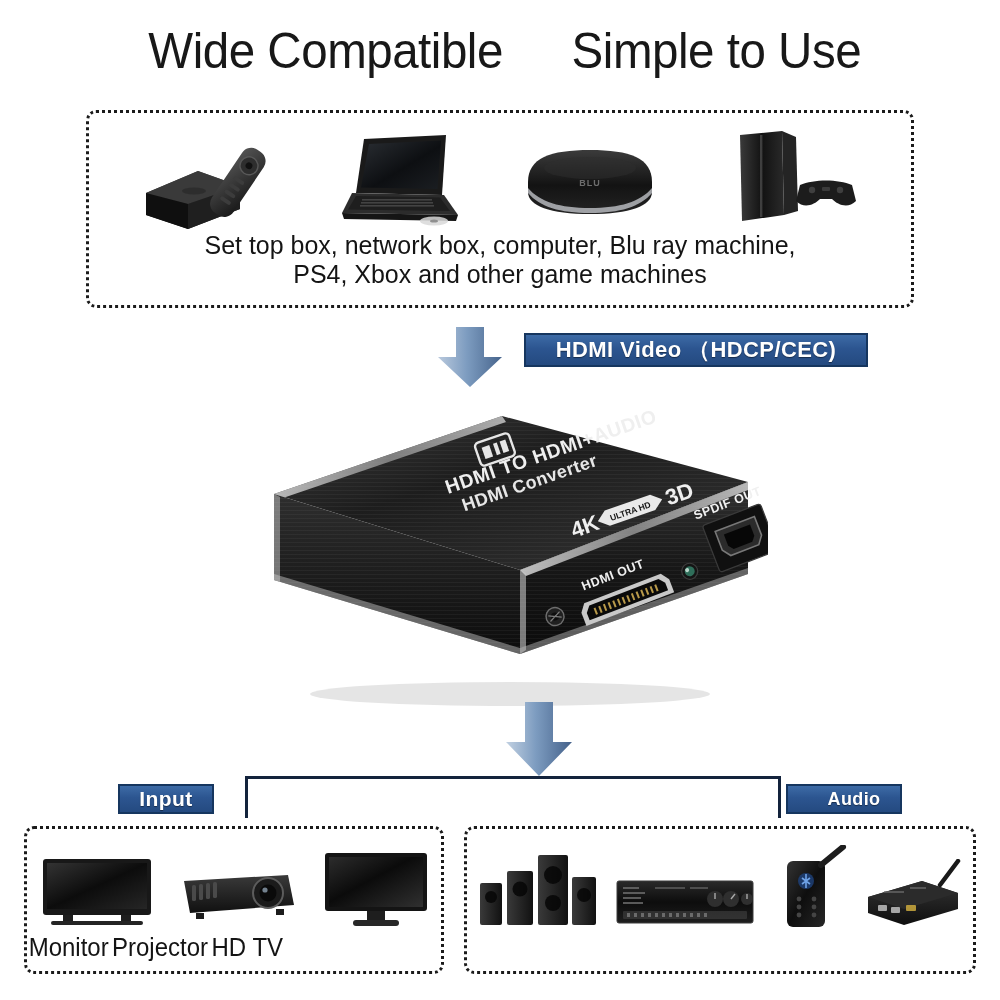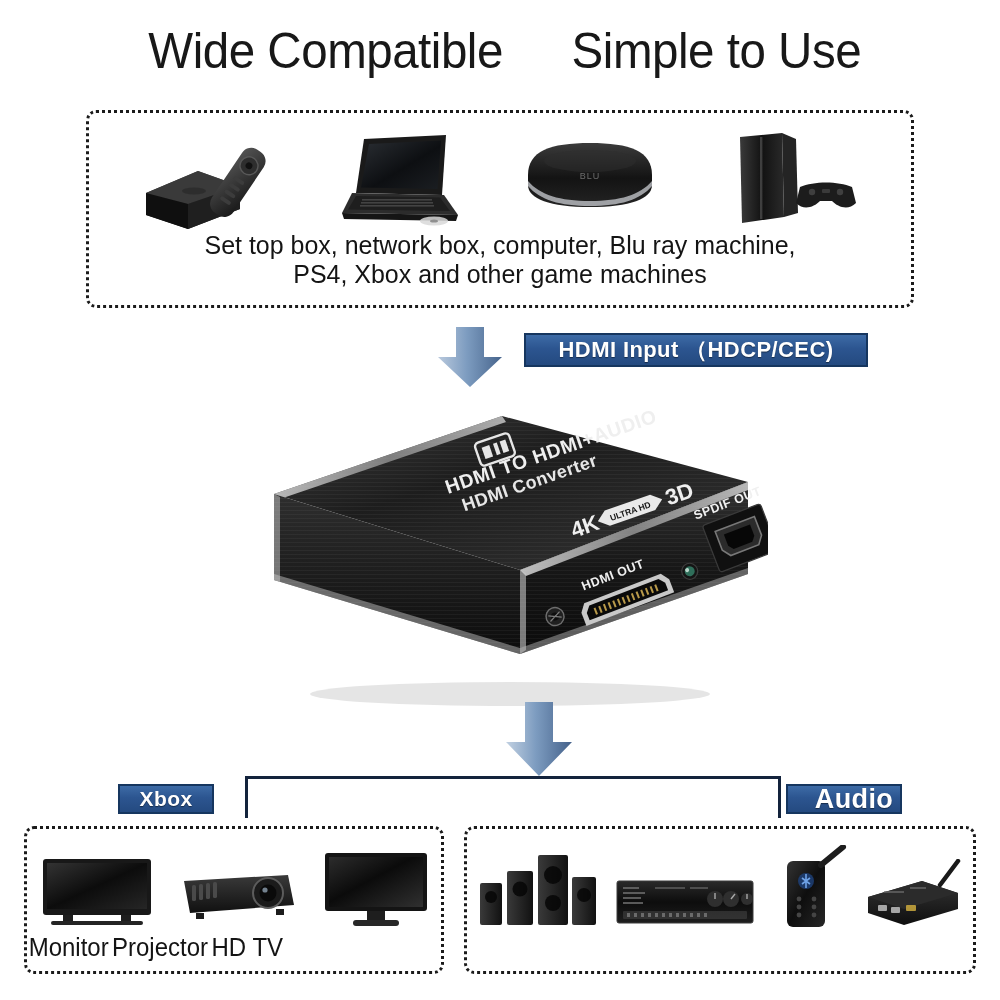--- a/index.html
+++ b/index.html
@@ -38,21 +38,21 @@
   }
   #sources-box{left:86px;top:110px;width:828px;height:198px;}
   #video-box{left:24px;top:826px;width:420px;height:148px;}
   #audio-box{left:464px;top:826px;width:512px;height:148px;}
 
   
   .src-row{
     position:absolute;left:0;top:14px;width:100%;height:104px;
     display:flex;align-items:flex-end;justify-content:center;gap:40px;
   }
-  .src-cell{position:relative;height:100px;display:flex;align-items:flex-start;}
+  .src-cell{position:relative;height:100px;display:flex;align-items:center;font-weight:bold;}
 
   .caption{
     position:absolute;left:0;right:0;top:118px;
     text-align:center;
     font-size:26px;
     line-height:29px;
     color:#141414;
     font-family:"Liberation Sans", sans-serif;
     transform:scaleX(0.96);
   }
@@ -66,21 +66,21 @@
     font-size:22px;
     font-weight:bold;
     letter-spacing:.4px;
     display:flex;align-items:center;justify-content:center;
     box-sizing:border-box;
     text-shadow:0 1px 1px rgba(0,0,0,.45);
     white-space:nowrap;
   }
   #hdmi-input-banner{left:524px;top:333px;width:344px;height:34px;}
   #video-badge{left:118px;top:784px;width:96px;height:30px;font-size:21px;}
-  #audio-badge{left:786px;top:784px;width:116px;height:30px;font-size:27px;padding-left:20px;}
+  #audio-badge{left:786px;top:784px;width:116px;height:30px;font-size:18px;padding-left:20px;}
 
   
   .arrow{position:absolute;}
   #arrow-top{left:432px;top:327px;width:76px;height:62px;}
   #arrow-bottom{left:500px;top:702px;width:78px;height:76px;}
 
   
   #split-bracket{
     position:absolute;left:245px;top:776px;width:536px;height:42px;
     border-top:3px solid #13233c;
@@ -234,21 +234,21 @@
         <linearGradient id="arrA" x1="0" y1="0" x2="1" y2="0">
           <stop offset="0" stop-color="#b9c9dd"></stop>
             <stop offset=".45" stop-color="#7d9cc0"></stop>
             <stop offset="1" stop-color="#46648c"></stop>
         </linearGradient>
       </defs>
       <path d="M24 0 L52 0 L52 30 L70 30 L38 60 L6 30 L24 30 Z" fill="url(#arrA)"></path>
     </svg>
   </div>
 
-  <div class="banner" id="hdmi-input-banner">HDMI Input （HDCP/CEC)</div>
+  <div class="banner" id="hdmi-input-banner">HDMI Video （HDCP/CEC)</div>
 
   <div id="device">
     <svg width="516" height="312" viewBox="0 0 516 312">
       <defs>
         <linearGradient id="topFace" x1="0" y1="0" x2="1" y2="1">
           <stop offset="0" stop-color="#3c3c3c"></stop>
             <stop offset=".4" stop-color="#1d1d1d"></stop>
           <stop offset=".75" stop-color="#2a2a2a"></stop>
             <stop offset="1" stop-color="#131313"></stop>
         </linearGradient>
@@ -378,21 +378,21 @@
             <stop offset=".45" stop-color="#7d9cc0"></stop>
             <stop offset="1" stop-color="#44618a"></stop>
         </linearGradient>
       </defs>
       <path d="M25 0 L53 0 L53 40 L72 40 L39 74 L6 40 L25 40 Z" fill="url(#arrB)"></path>
     </svg>
   </div>
 
   <div id="split-bracket"></div>
 
-  <div class="banner" id="video-badge">Xbox</div>
+  <div class="banner" id="video-badge">Input</div>
   <div class="banner" id="audio-badge">Audio</div>
 
   <div class="dotted" id="video-box">
     <div class="item-row">
 
       <div class="item-art">
         <svg width="120" height="80" viewBox="0 0 120 80">
           <defs>
               <linearGradient id="mon" x1="0" y1="0" x2="1" y2="1">
             <stop offset="0" stop-color="#333"></stop>

